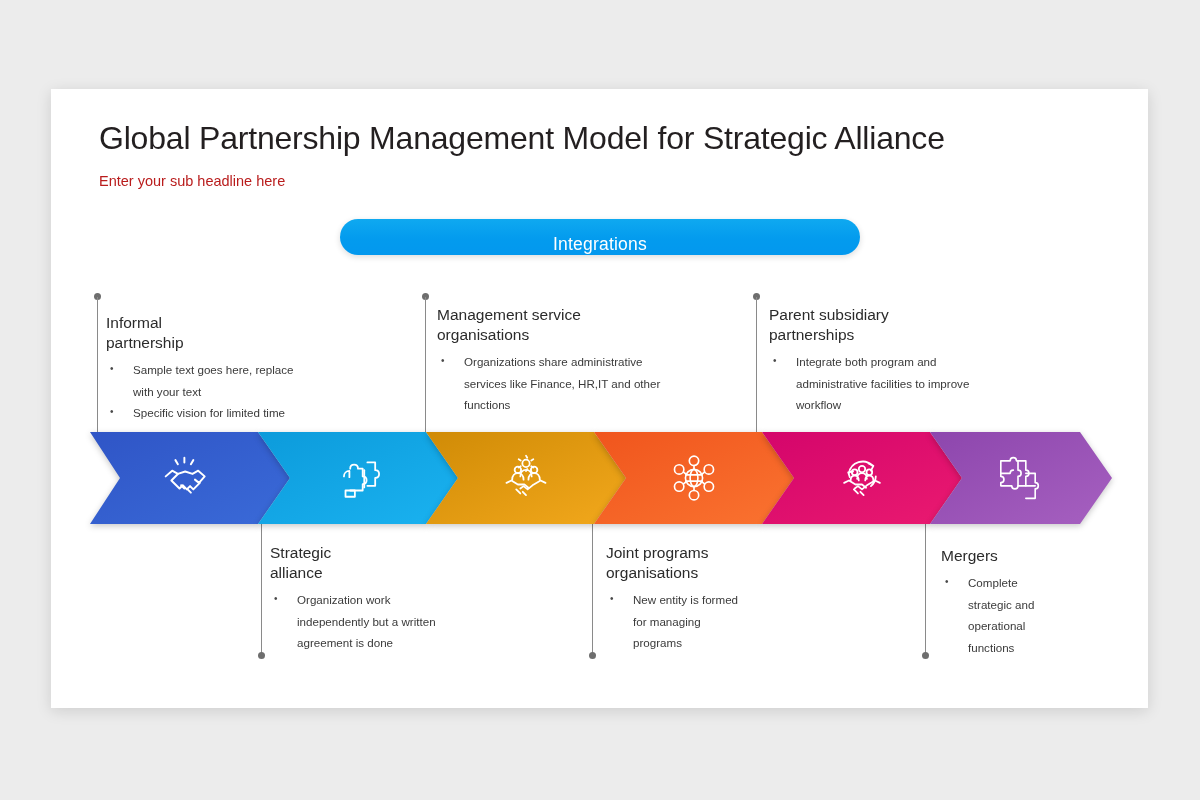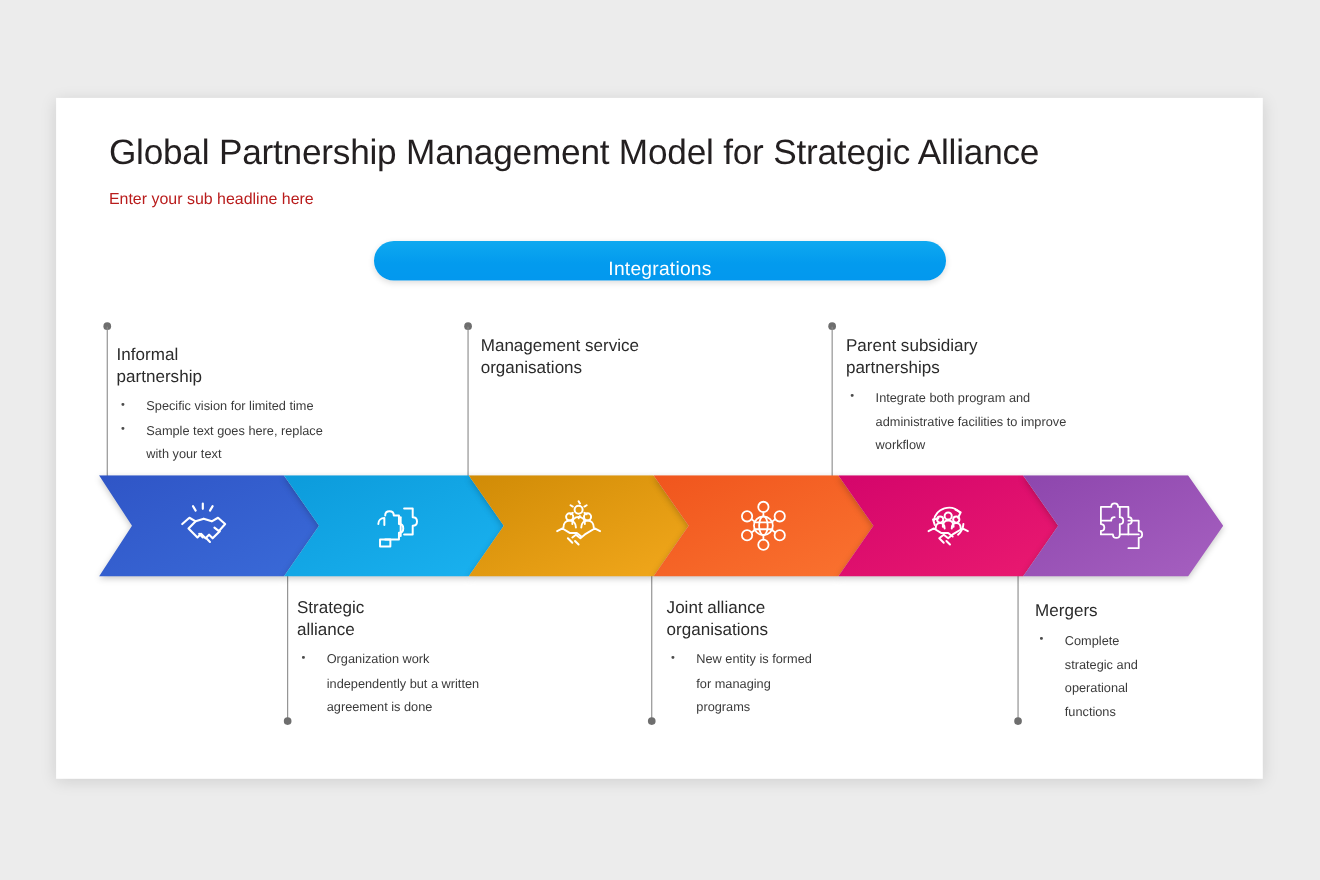--- a/index.html
+++ b/index.html
@@ -97,48 +97,51 @@
   <div class="conn-dot" style="left:258px; top:652px;"></div>
   <div class="conn" style="left:592px; top:520px; height:136px;"></div>
   <div class="conn-dot" style="left:589px; top:652px;"></div>
   <div class="conn" style="left:925px; top:520px; height:136px;"></div>
   <div class="conn-dot" style="left:922px; top:652px;"></div>
 
   <div class="callout" style="left:106px; top:313px;">
     <div class="co-head">Informal
 partnership</div>
     <ul class="co-list">
+      <li class="co-item" style="width:195px;">Sample text goes here, replace with your text</li>
       <li class="co-item">Specific vision for limited time</li>
-      <li class="co-item" style="width:195px;">Sample text goes here, replace with your text</li>
     </ul>
   </div>
 
   <div class="callout" style="left:437px; top:305px;">
     <div class="co-head">Management service
 organisations</div>
+    <ul class="co-list">
+      <li class="co-item" style="width:250px;">Organizations share administrative services like Finance, HR,IT and other functions</li>
+    </ul>
   </div>
 
   <div class="callout" style="left:769px; top:305px;">
     <div class="co-head">Parent subsidiary
 partnerships</div>
     <ul class="co-list">
       <li class="co-item" style="width:223px;">Integrate both program and administrative facilities to improve workflow</li>
     </ul>
   </div>
 
   <div class="callout" style="left:270px; top:543px;">
     <div class="co-head">Strategic
 alliance</div>
     <ul class="co-list">
       <li class="co-item" style="width:190px;">Organization work independently but a written agreement is done</li>
     </ul>
   </div>
 
   <div class="callout" style="left:606px; top:543px;">
-    <div class="co-head">Joint alliance
+    <div class="co-head">Joint programs
 organisations</div>
     <ul class="co-list">
       <li class="co-item" style="width:135px;">New entity is formed for managing programs</li>
     </ul>
   </div>
 
   <div class="callout" style="left:941px; top:546px;">
     <div class="co-head">Mergers</div>
     <ul class="co-list">
       <li class="co-item" style="width:115px;">Complete strategic and operational functions</li>

